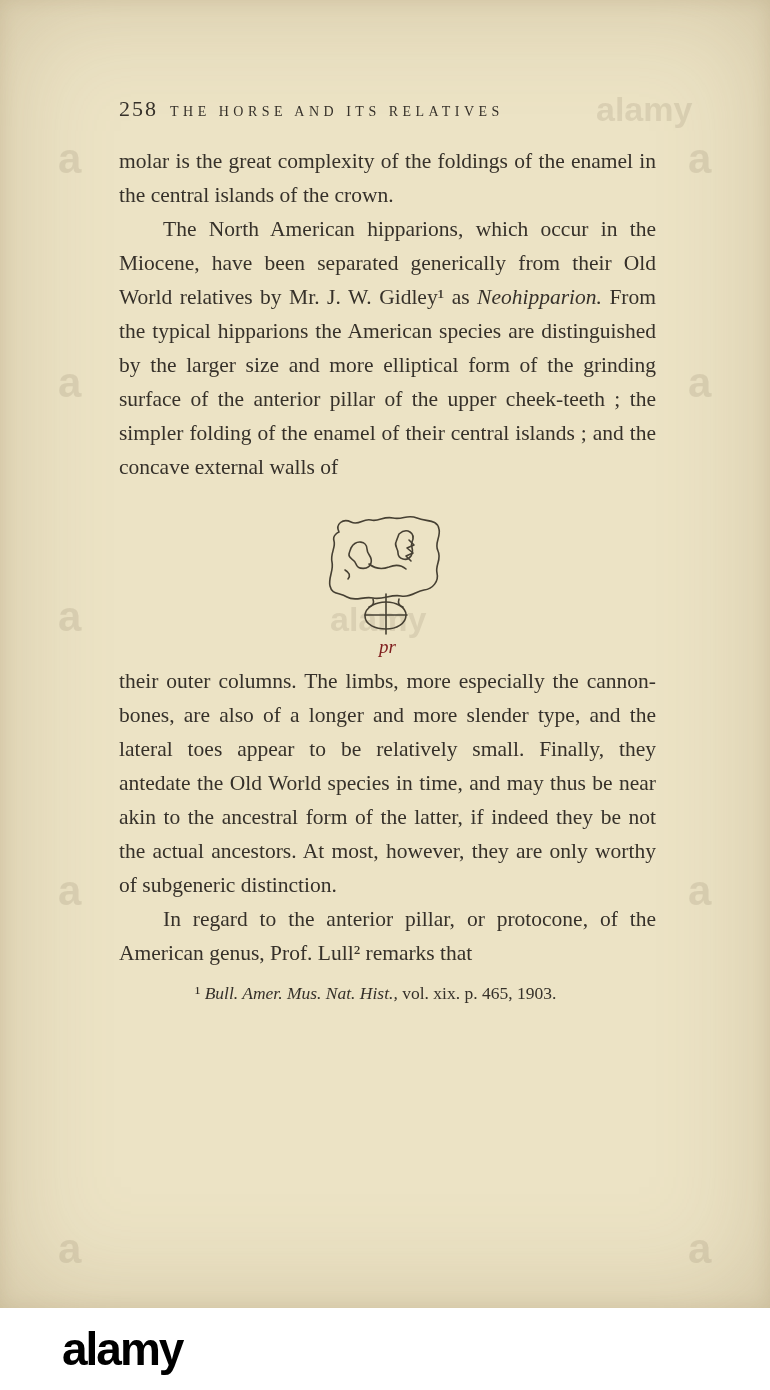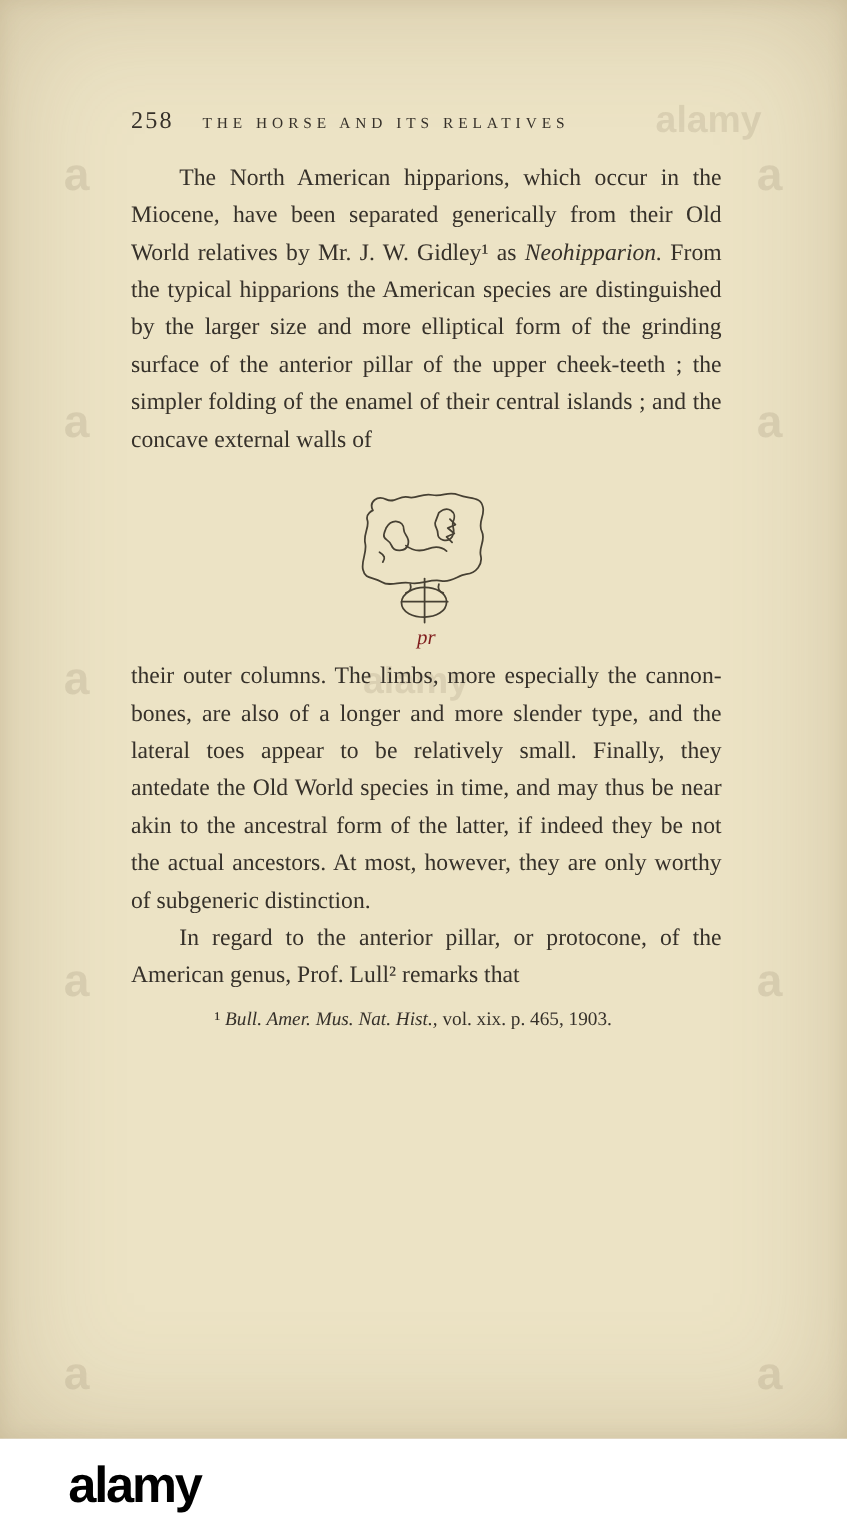--- a/index.html
+++ b/index.html
@@ -31,21 +31,21 @@
     line-height: 1;
     user-select: none;
   }
   
   .content {
     position: absolute; left: 119px; top: 96px;
     width: 537px;
     color: #36312a;
   }
   .page-header {
-    display: flex; align-items: baseline; gap: 26px;
+    display: flex; align-items: baseline; gap: 12px;
     margin-bottom: 22px;
   }
   .pageno { font-size: 22px; letter-spacing: 2px; }
   .htitle { font-size: 14px; letter-spacing: 4.5px; white-space: nowrap; }
   p.body {
     font-size: 21.5px;
     line-height: 34px;
     text-align: justify;
     margin: 0;
   }
@@ -122,20 +122,21 @@
       </div>
 
     <div class="content">
 
       <div class="page-header">
         <span class="pageno">258</span>
         <span class="htitle">THE HORSE AND ITS RELATIVES</span>
       </div>
 
       <div id="paras-top">
+          <p class="body"><span>molar is the great complexity of the foldings of the enamel in the central islands of the crown.</span></p>
           <p class="body indent"><span>The North American hipparions, which occur in the Miocene, have been separated generically from their Old World relatives by Mr. J. W. Gidley¹ as </span><span class="i">Neohipparion.</span><span> From the typical hipparions the American species are distinguished by the larger size and more elliptical form of the grinding surface of the anterior pillar of the upper cheek-teeth ; the simpler folding of the enamel of their central islands ; and the concave external walls of</span></p>
         </div>
 
       <div class="figure-block">
         <svg width="170" height="128" viewBox="0 0 170 128">
           <g fill="none" stroke="#464033" stroke-width="1.6" stroke-linecap="round" stroke-linejoin="round">
 
             <path d="M36,22 C32,14 40,8 48,12 C56,16 60,8 68,10 C76,12 80,6 90,8 C100,10 104,4 114,8 C124,12 134,9 136,19 C138,27 131,33 135,41 C139,49 132,55 134,63 C136,71 130,79 121,80 C113,81 108,88 98,86 C88,84 80,90 70,88 C60,86 52,92 44,87 C36,82 29,85 27,76 C25,68 31,60 29,52 C27,44 33,37 31,31 C29,25 36,22 36,22 Z"></path>
 
             <path d="M48,38 c5,-9 16,-7 16,1 c0,6 6,7 4,14 c-2,7 -13,7 -15,1 c-2,-6 -8,-5 -7,-10 c1,-4 1,-3 2,-6 Z"></path>

